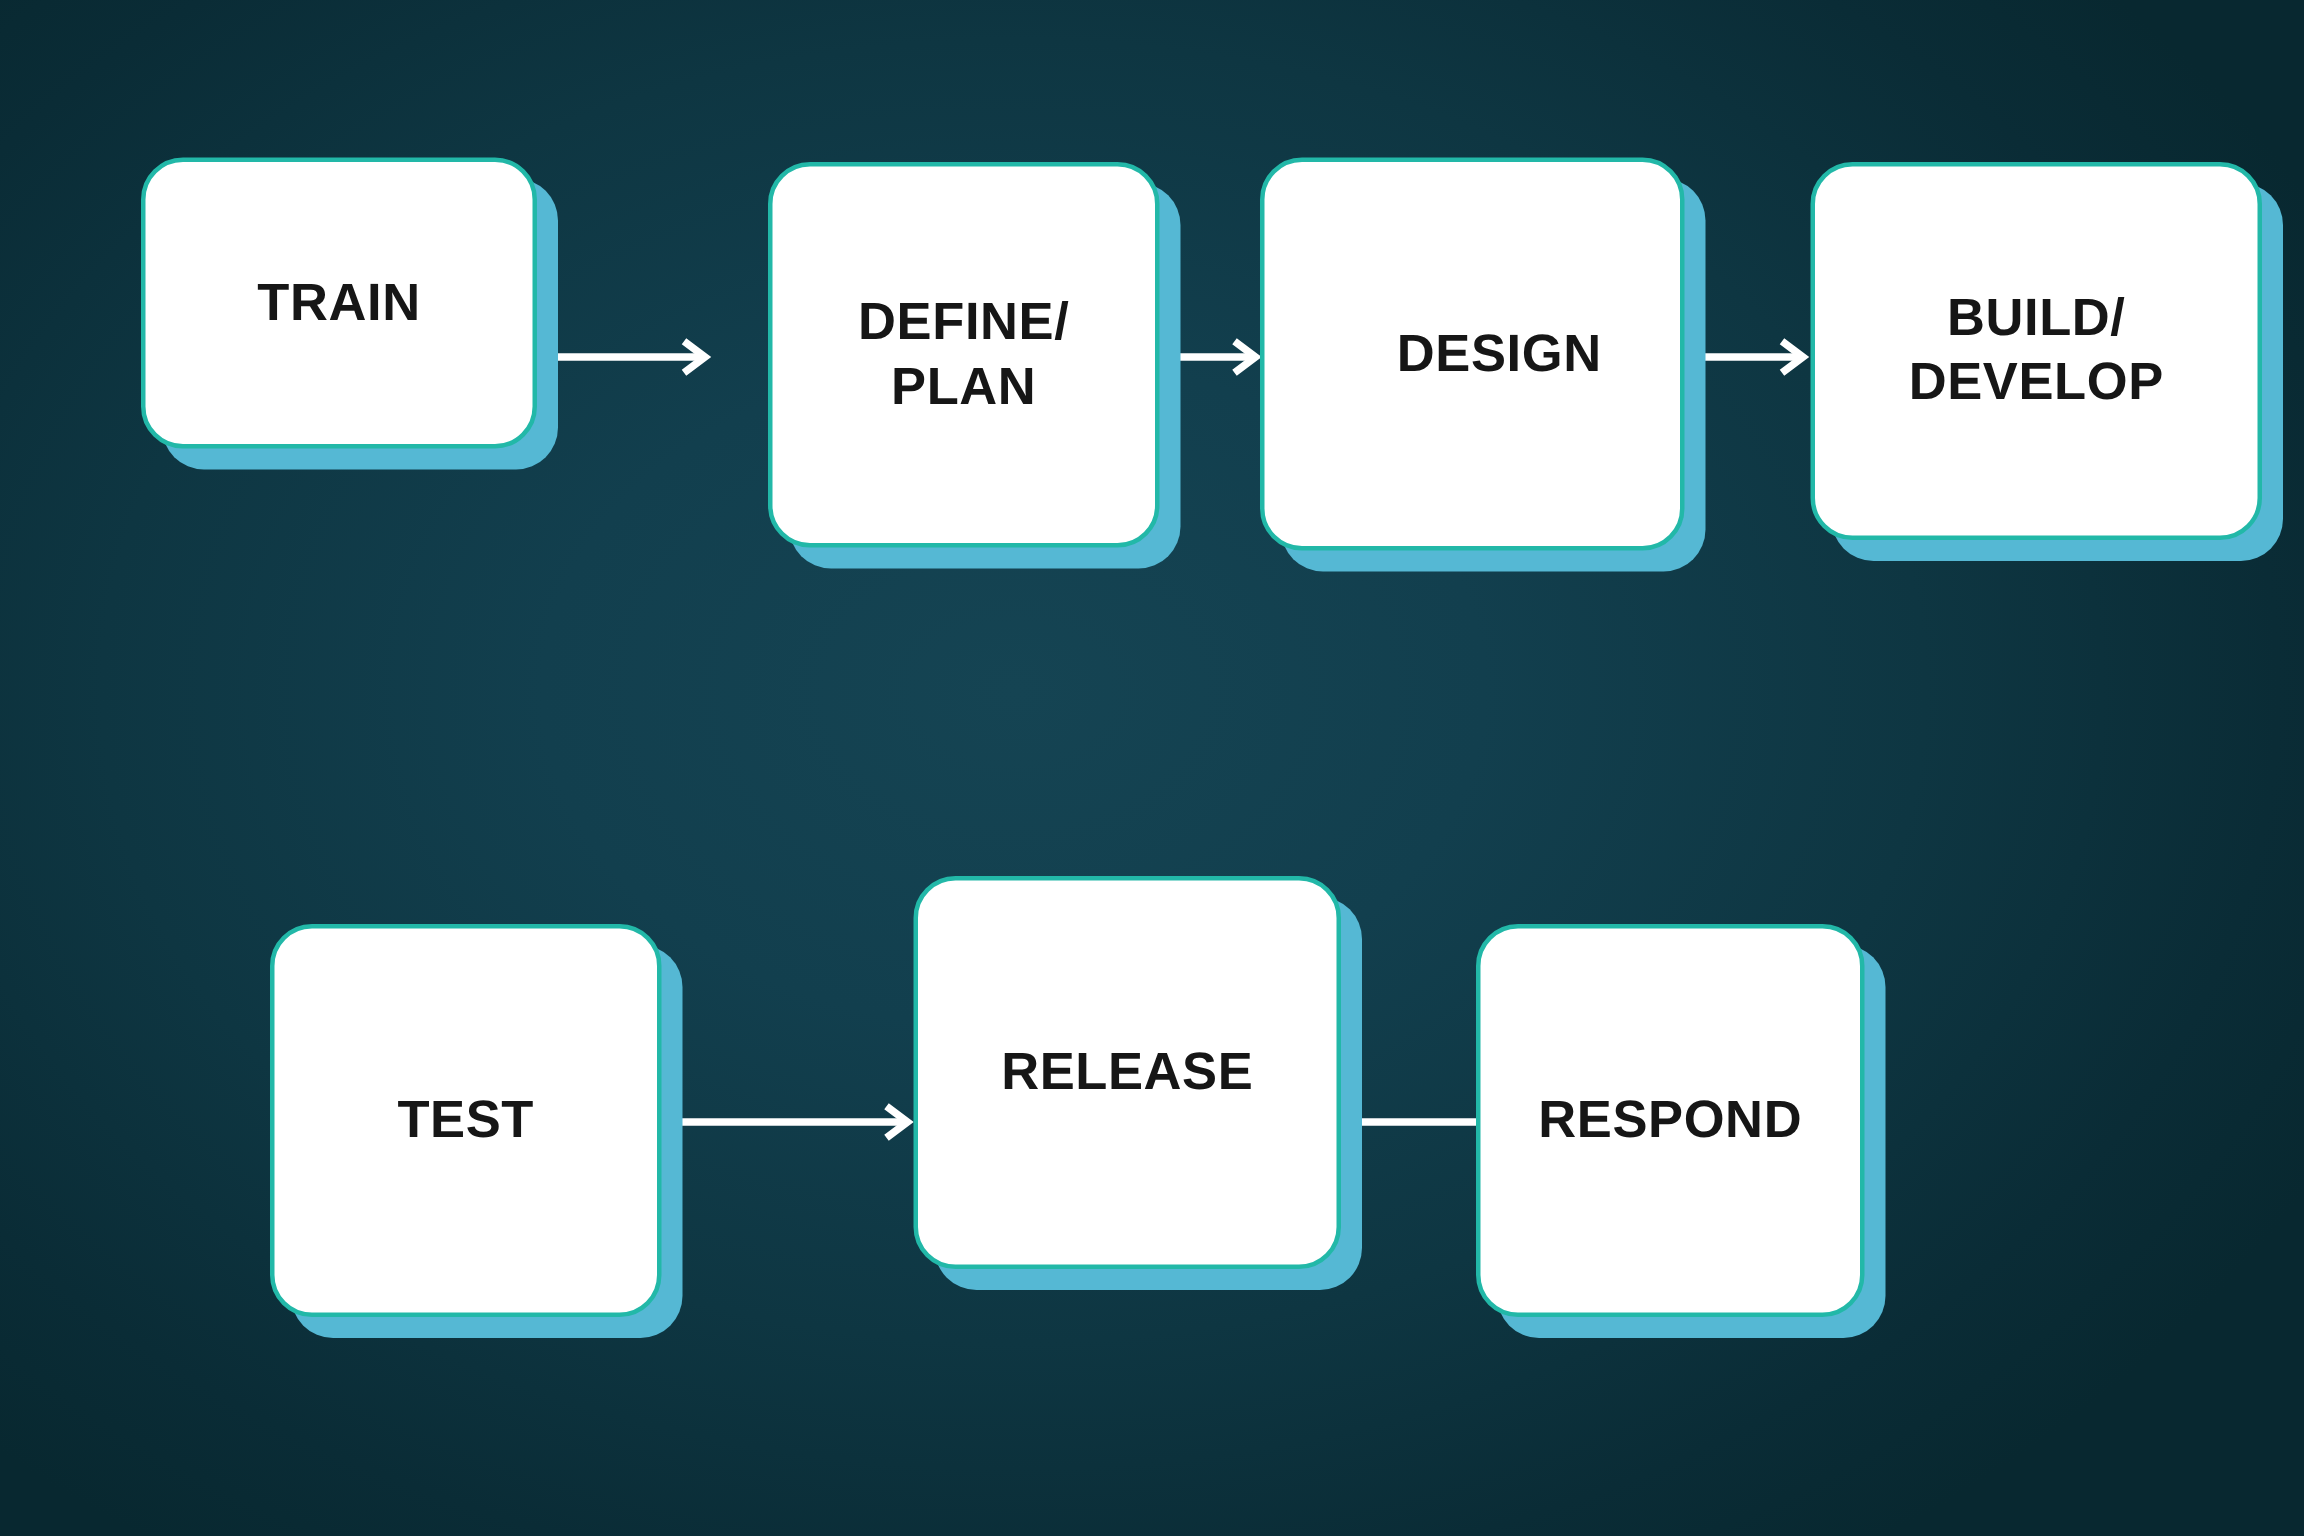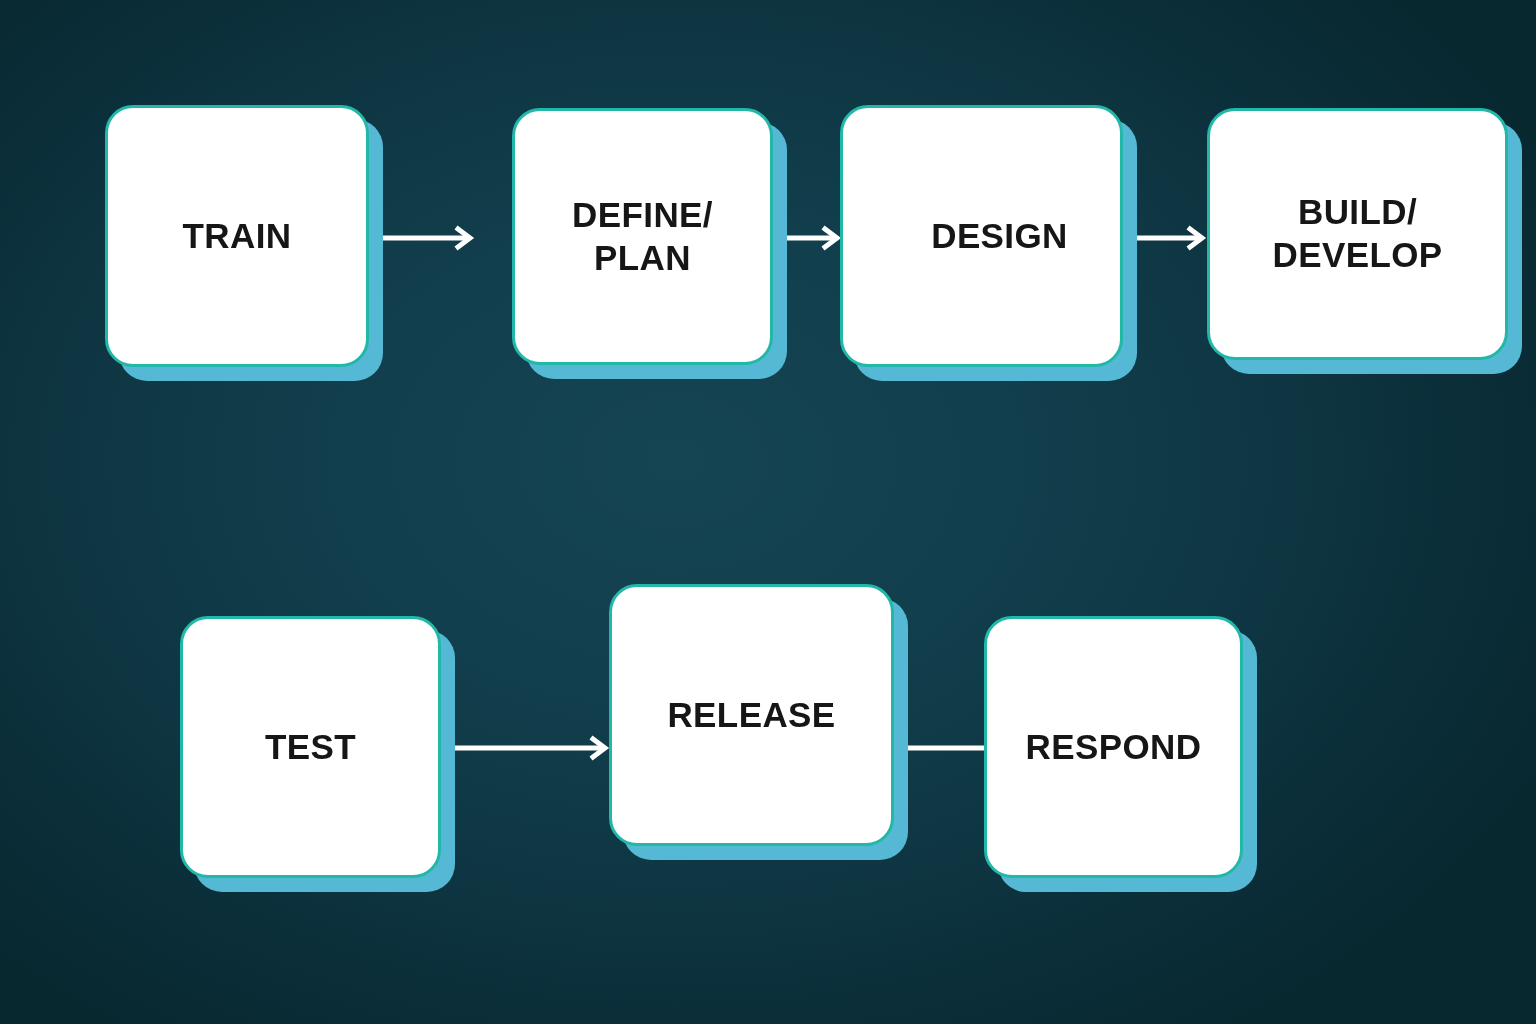--- a/index.html
+++ b/index.html
@@ -74,21 +74,21 @@
     align-items: flex-start;
     z-index: 4;
     pointer-events: none;
   }
 </style>
 </head>
 <body>
 
 <div id="stage">
 
-  <div class="node" style="left:105px; top:105px; width:264px; height:262px;">
+  <div class="node" style="left:94px; top:105px; width:264px; height:194px;">
     <span class="label">TRAIN</span>
   </div>
 
   <div class="node" style="left:472px; top:108px; width:261px; height:257px;margin-left:40px;">
     <span class="label">DEFINE/
 PLAN</span>
   </div>
 
   <div class="node" style="left:840px; top:105px; width:283px; height:262px;padding-left:36px;">
     <span class="label">DESIGN</span>

